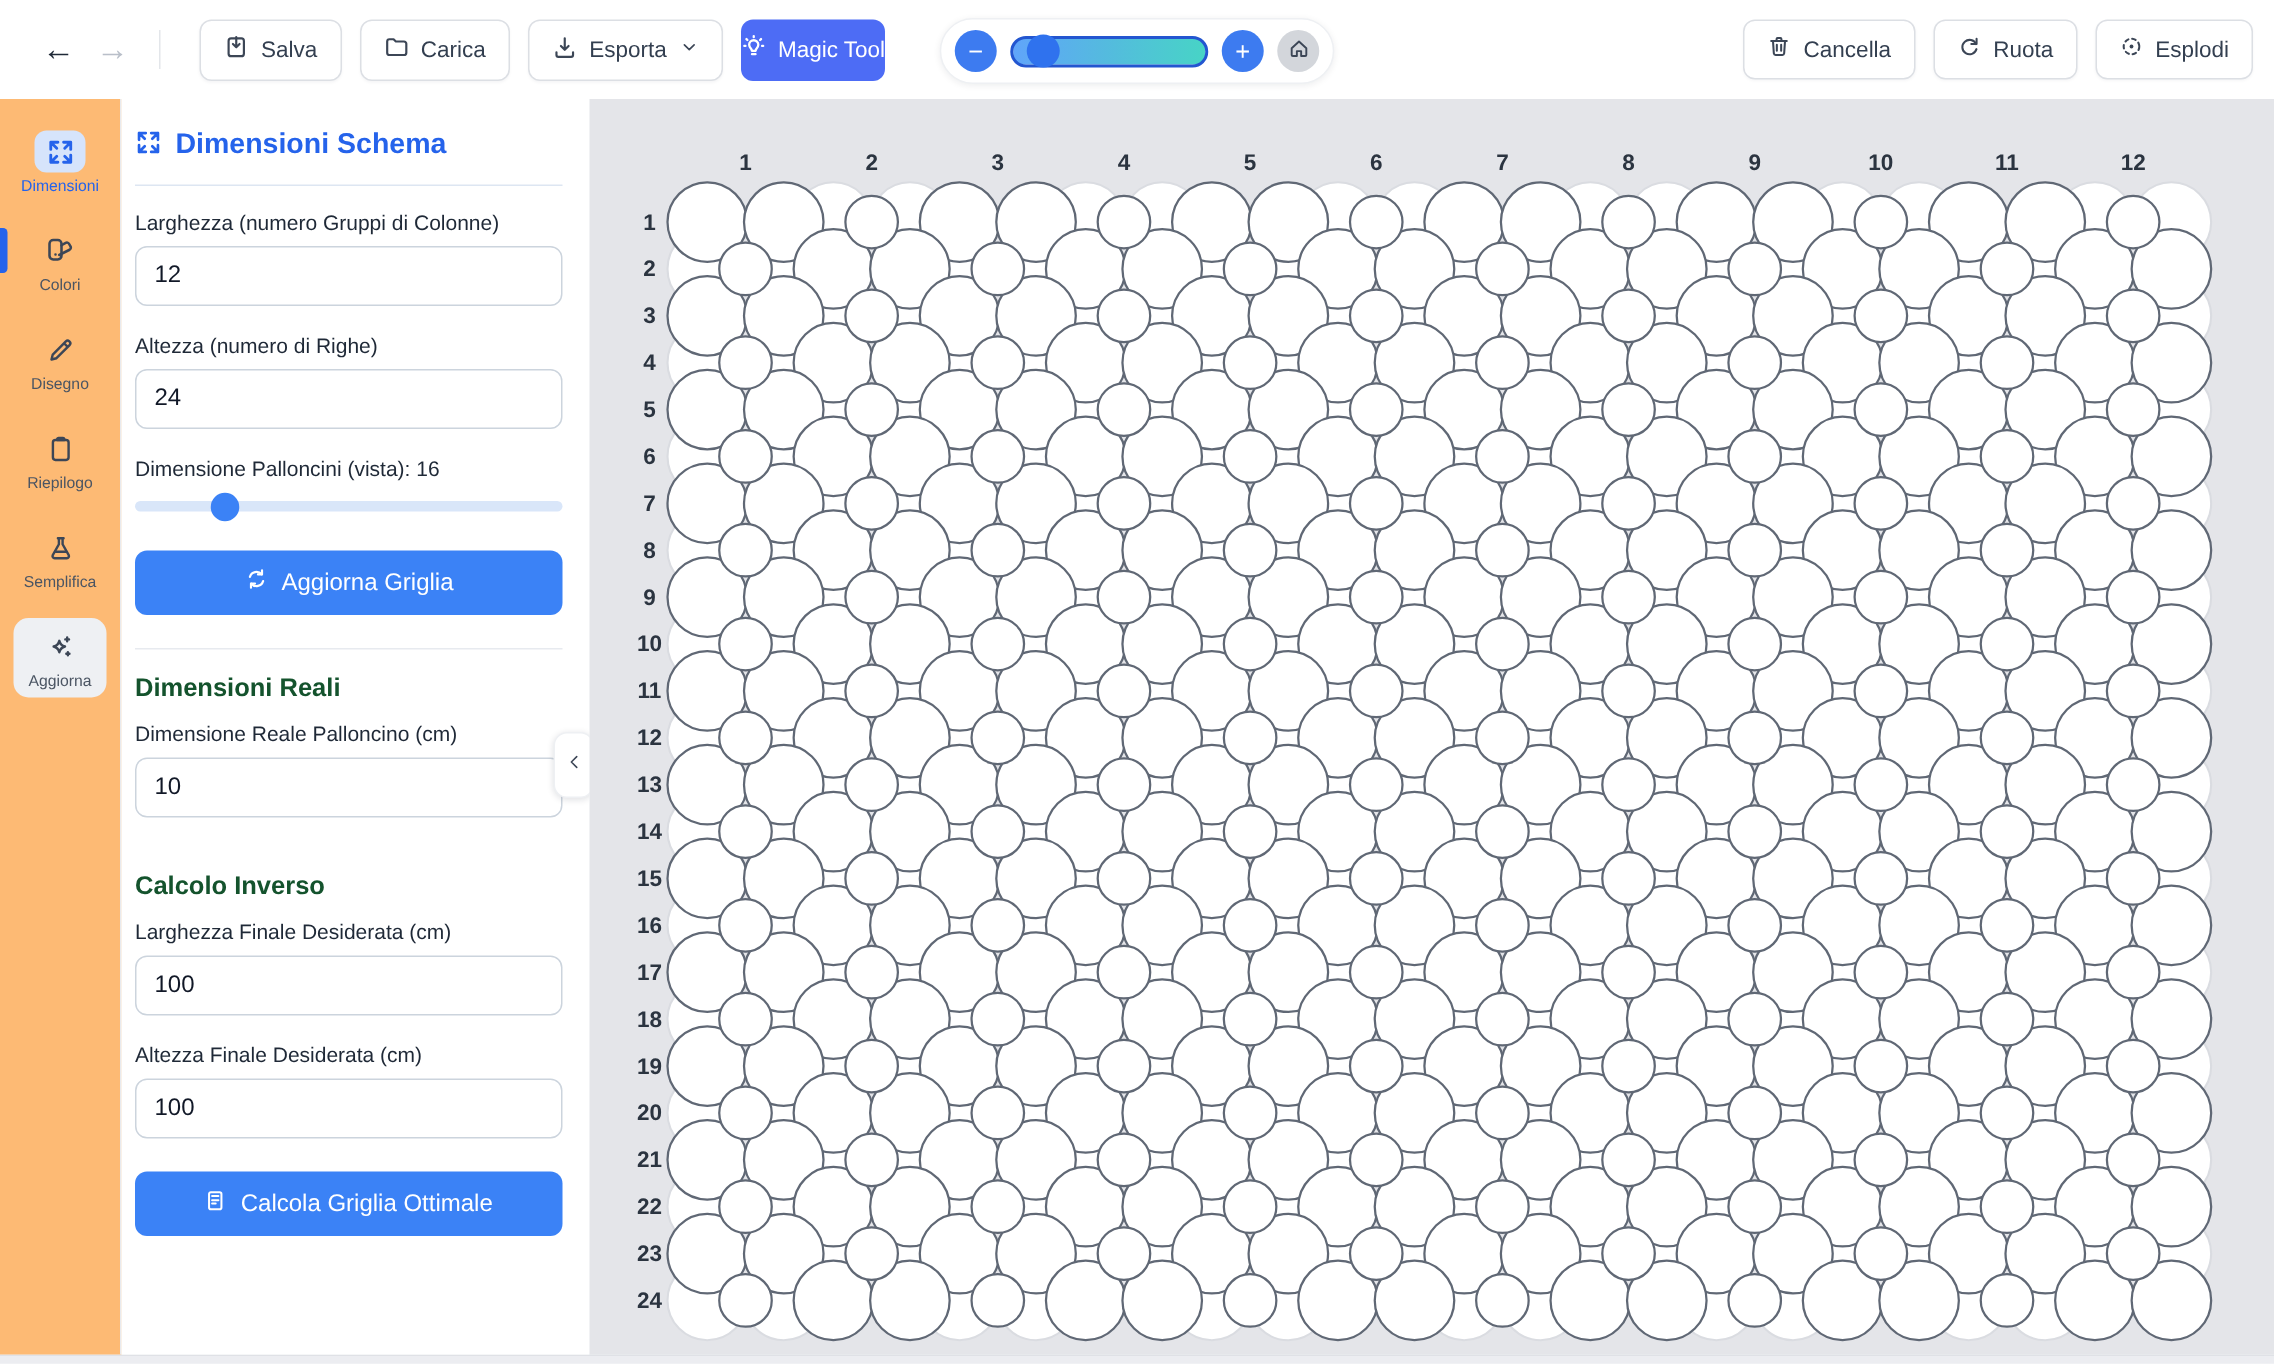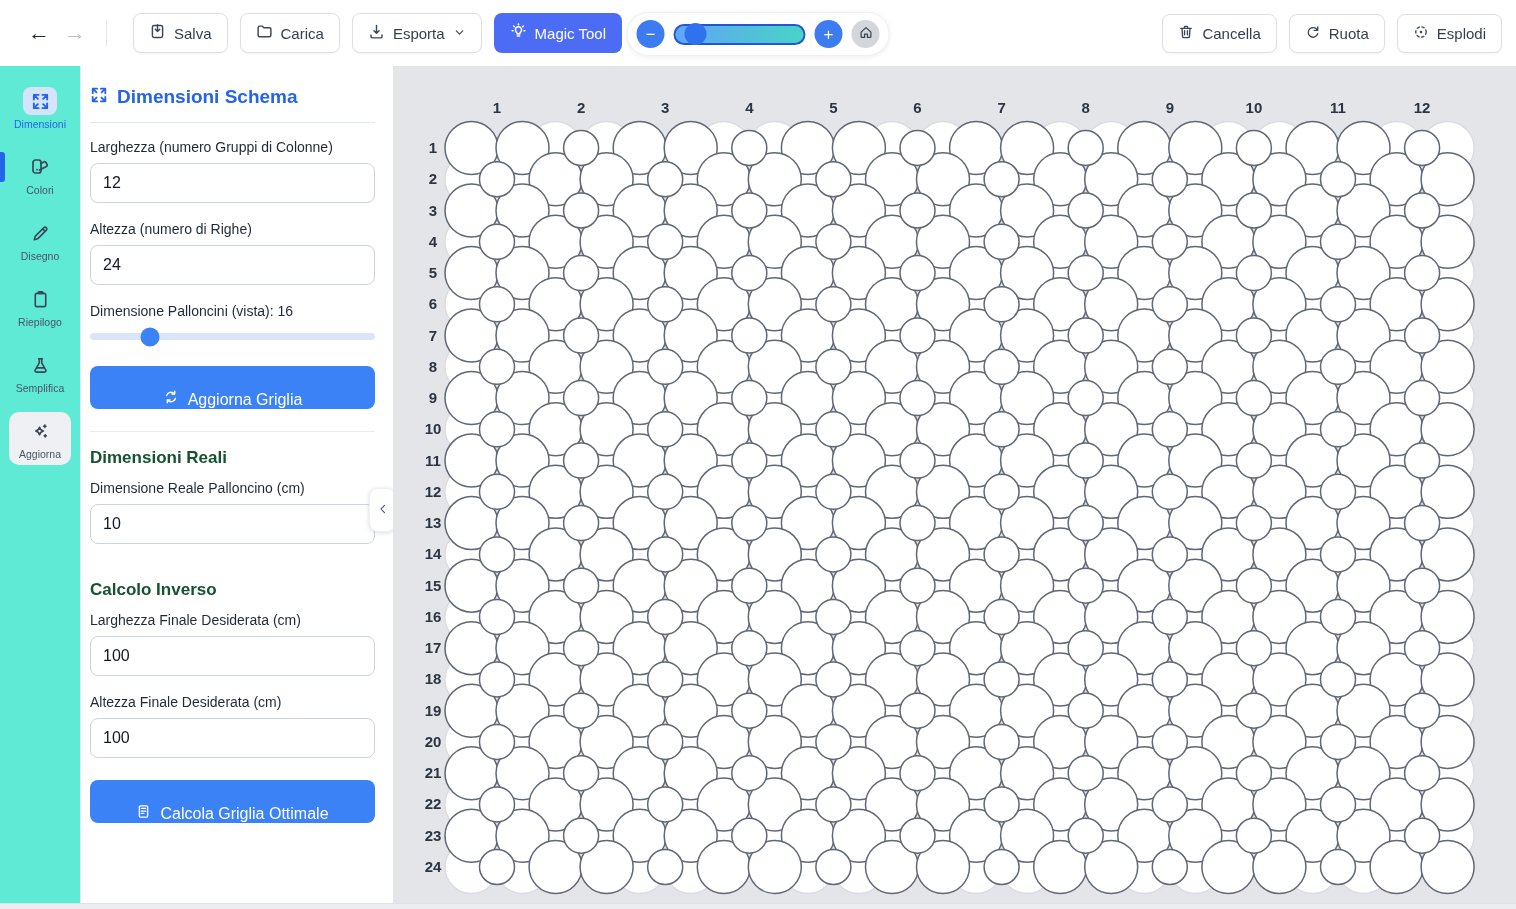--- a/index.html
+++ b/index.html
@@ -9,50 +9,50 @@
 
   
   .toolbar { height:66px; background:#fff; display:flex; align-items:center; padding:0 14px; position:relative; flex:0 0 auto; }
   .nav-arrows { display:flex; align-items:center; gap:14px; padding:0 10px 0 14px; }
   .arrow-btn { background:none; border:none; font-size:22px; line-height:1; cursor:pointer; color:#1f2937; }
   .arrow-btn.disabled { color:#b9bfc9; }
   .tb-divider { width:1px; height:26px; background:#e3e6ea; margin:0 10px; }
   .btn-group { display:flex; align-items:flex-start; gap:12px;margin-left:16px; }
   .w-btn { display:flex; align-items:center; gap:8px; background:#fff; border:1px solid #dcdfe4; border-radius:8px; padding:9px 15px; font-size:15px; color:#333f50; font-family:inherit; cursor:pointer; box-shadow:0 1px 2px rgba(16,24,40,.04); white-space:nowrap; }
   .w-btn svg { flex:0 0 auto; }
-  .blue-btn { display:flex; align-items:center; gap:8px; background:#4d6cf5; border:none; border-radius:8px; padding:10px 16px; font-size:15px; color:#fff; font-family:inherit; cursor:pointer; white-space:nowrap; }
+  .blue-btn { display:flex; align-items:center; gap:8px; background:#4d6cf5; border:none; border-radius:8px; padding:10px 0; font-size:15px; color:#fff; font-family:inherit; cursor:pointer; white-space:nowrap; }
   .zoom-pill { position:absolute; left:50%; top:12px; transform:translateX(-50%); display:flex; align-items:center; gap:9px; background:#fff; border:1px solid #eef0f3; border-radius:999px; padding:7px 9px; box-shadow:0 1px 5px rgba(16,24,40,.08); }
   .round-btn { width:28px; height:28px; border-radius:50%; border:none; background:#3d7bf0; color:#fff; font-size:17px; line-height:1; display:flex; align-items:center; justify-content:center; cursor:pointer; padding:0; }
   .round-btn.gray { background:#d3d6db; color:#374151; }
   .zoom-slider { position:relative; width:132px; height:21px; border:2px solid #2356d0; border-radius:11px; background:linear-gradient(90deg,#60a5fa 0%,#55b9e0 45%,#47d4c6 100%); cursor:pointer; }
   .zoom-thumb { position:absolute; top:50%; width:22px; height:22px; border-radius:50%; background:#2f72ee; transform:translate(-50%,-50%); }
   .tb-right { margin-left:auto; display:flex; align-items:center; gap:12px; }
 
   
   .main { flex:1 1 auto; display:flex; min-height:0; }
 
   
-  .side-rail { width:81px; flex:0 0 auto; background:#5eead4; border-right:1px solid #e8eaee; display:flex; flex-direction:column; align-items:center; padding-top:16px; gap:13px; position:relative; }
+  .side-rail { width:81px; flex:0 0 auto; background:#fdba74; border-right:1px solid #e8eaee; display:flex; flex-direction:column; align-items:center; padding-top:16px; gap:13px; position:relative; }
   .rail-item { width:62px; display:flex; flex-direction:column; align-items:center; gap:3px; cursor:pointer; padding:5px 2px; border-radius:10px; color:#3c4656; }
   .rail-item .ri-icon { width:34px; height:28px; display:flex; align-items:center; justify-content:center; border-radius:8px; }
   .rail-item .ri-label { font-size:10.5px; color:#4b5563; }
   .rail-item.active .ri-icon { background:#d6e4fb; }
   .rail-item.active .ri-label { color:#2563eb; }
   .rail-item.soft { background:#eef0f3; }
   .active-bar { position:absolute; left:0; top:86px; width:5px; height:30px; background:#2563eb; border-radius:0 3px 3px 0; }
 
   
   .panel { width:312px; flex:0 0 auto; background:#fff; padding:20px 18px 20px 9px; position:relative; overflow:hidden; }
   .panel-title { display:flex; align-items:flex-start; gap:9px; color:#2563eb; font-size:19px; font-weight:bold; margin-bottom:13px; }
   .panel-hr { border:none; border-top:1px solid #dde6f2; margin:0 0 16px 0; }
   .f-label { font-size:14px; color:#1f2937; margin-bottom:8px; }
   .f-input { width:100%; height:40px; border:1px solid #ccd4dd; border-radius:8px; padding:0 12px; font-size:16px; color:#111827; font-family:inherit; margin-bottom:18px; background:#fff; }
   .p-slider { position:relative; height:7px; background:#d9e6f9; border-radius:4px; margin:14px 0 26px 0; cursor:pointer; }
   .p-thumb { position:absolute; top:50%; width:19px; height:19px; background:#3b82f6; border-radius:50%; transform:translate(-50%,-50%); }
-  .big-blue { width:100%; height:43px; background:#3b82f6; color:#fff; border:none; border-radius:8px; font-size:16px; font-family:inherit; display:flex; align-items:flex-end; justify-content:center; gap:9px; cursor:pointer; }
+  .big-blue { width:100%; height:43px; background:#3b82f6; color:#fff; border:none; border-radius:8px; font-size:16px; font-family:inherit; display:flex; align-items:center; justify-content:center; gap:9px; cursor:pointer; }
   .section-hr { border:none; border-top:1px solid #e7eaef; margin:22px 0 16px 0; }
   .sec-heading { font-size:17px; font-weight:bold; color:#14532d; margin-bottom:12px; }
   .info-box { background:#f2f3f5; border-radius:8px; padding:13px 13px; font-size:14.5px; color:#1f2937; line-height:1.45; margin:20px 0 8px 0; }
   .info-box b { font-weight:bold; }
   .spacer-lg { height:26px; }
   .collapse-tab { position:absolute; right:-3px; top:422px; width:27px; height:44px; background:#fff; border:1px solid #eef0f3; border-radius:9px; box-shadow:0 1px 5px rgba(16,24,40,.14); display:flex; align-items:center; justify-content:center; color:#334155; font-size:16px; cursor:pointer; }
 
   
   .canvas { flex:1 1 auto; background:#e4e5e9; position:relative; overflow:hidden; }
   .canvas svg { display:block; }

